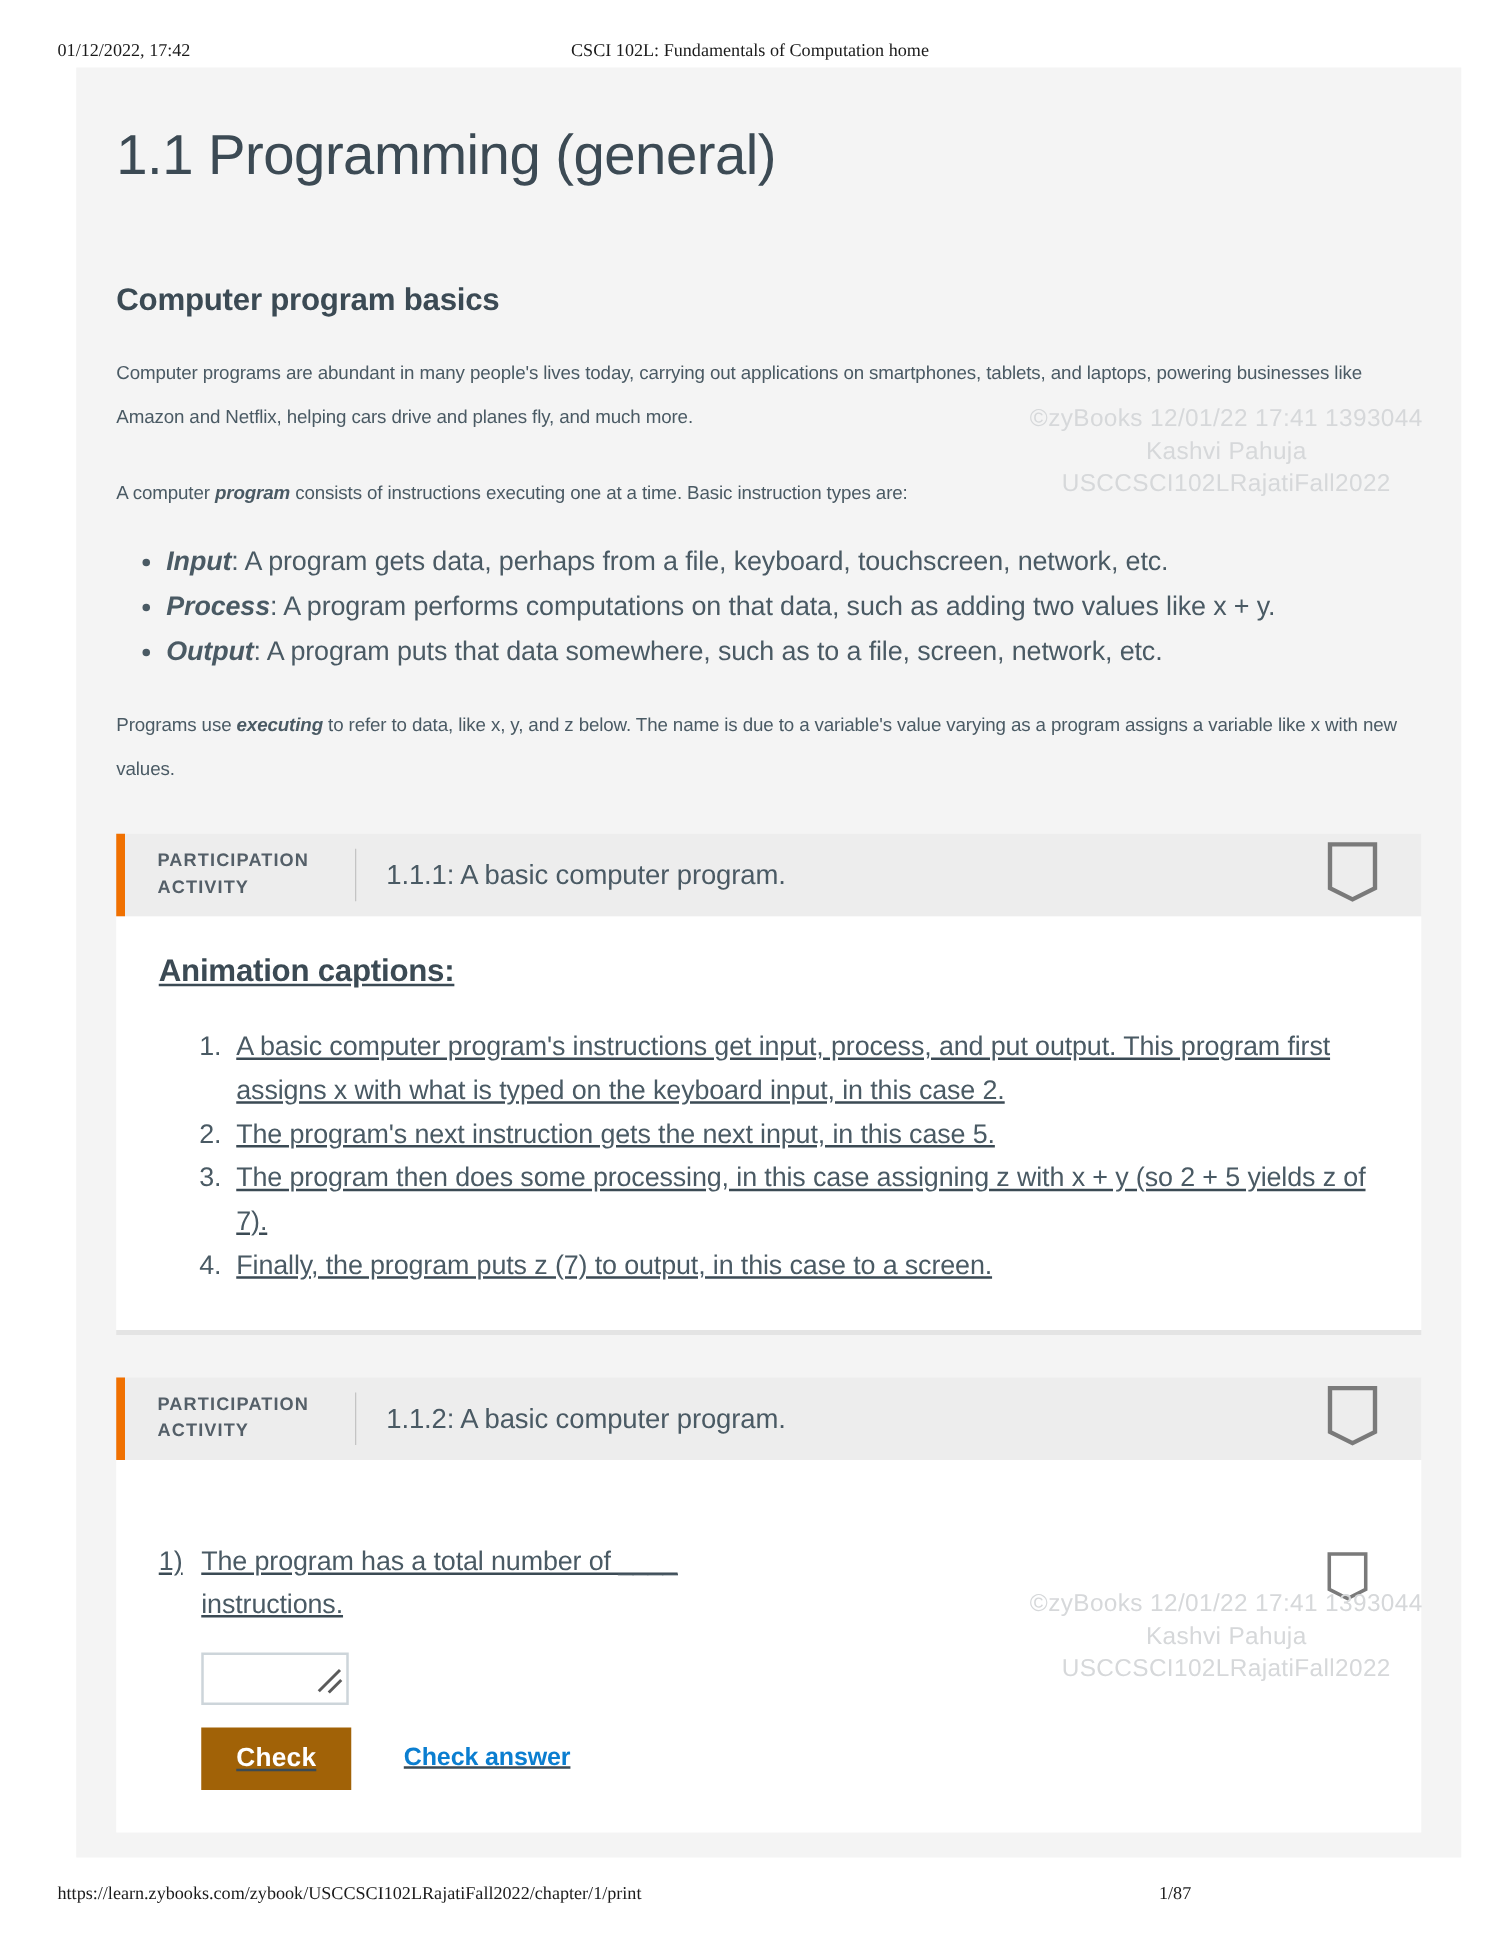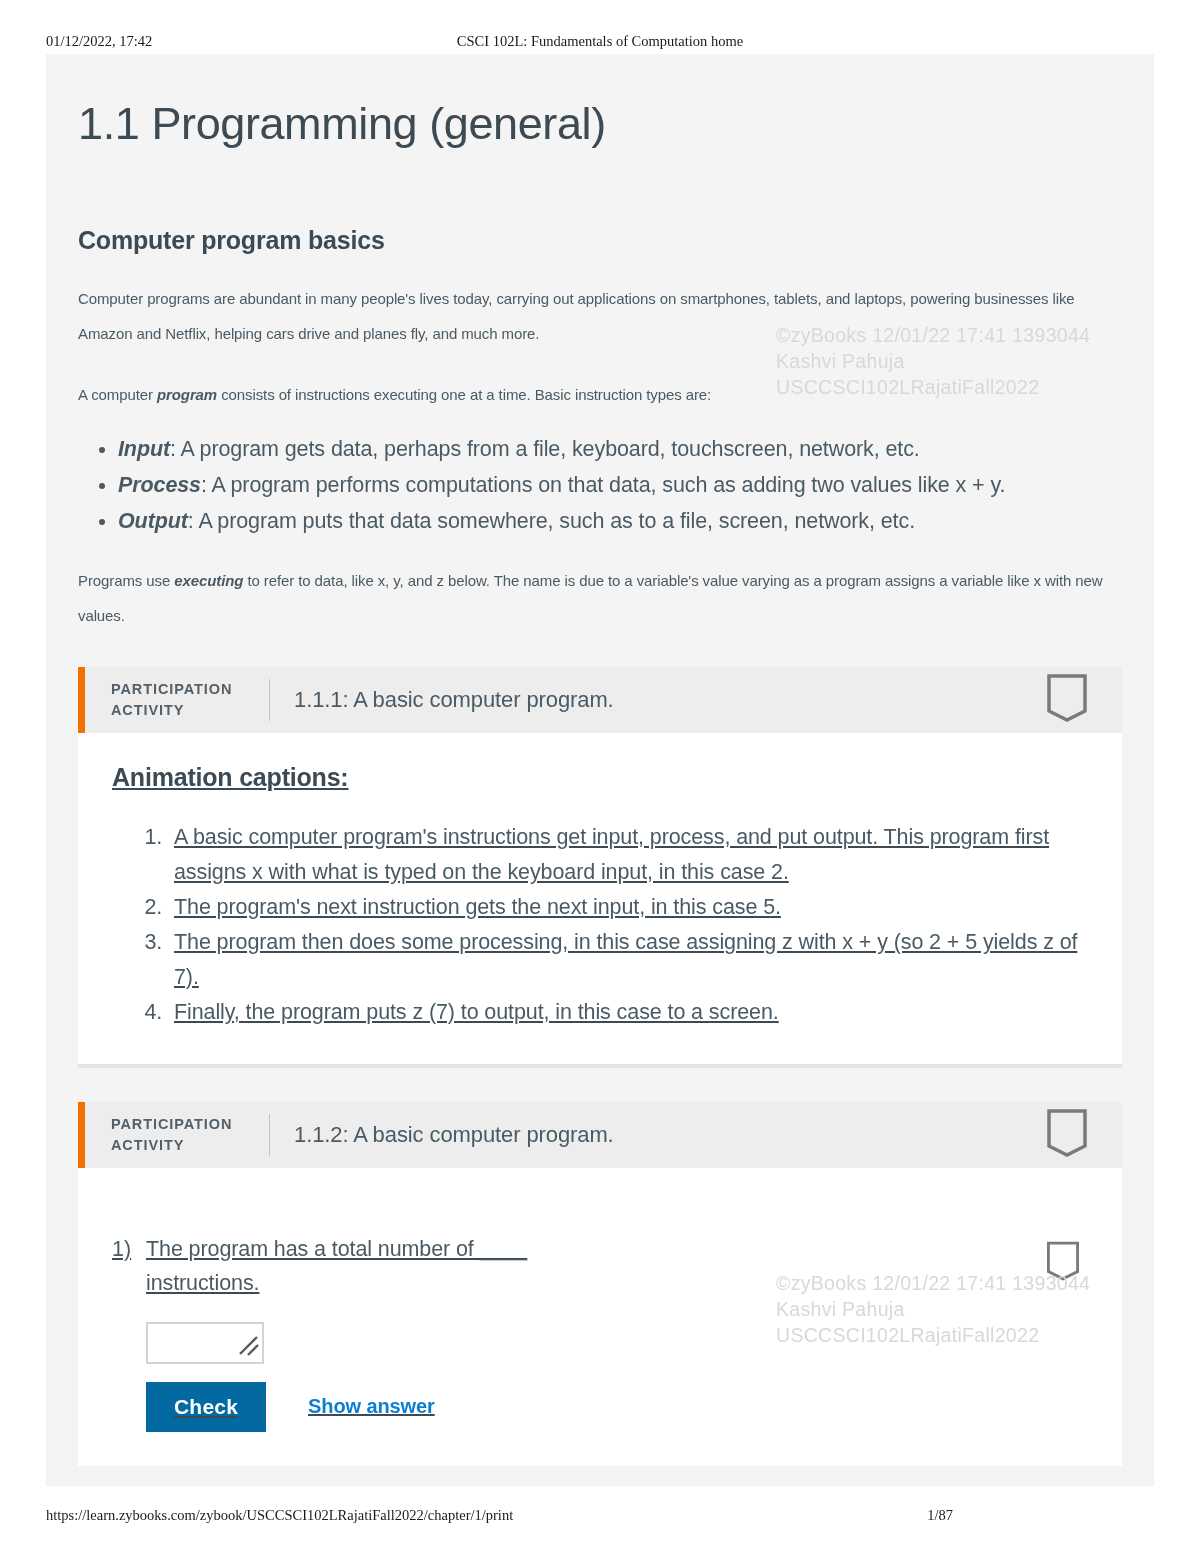--- a/index.html
+++ b/index.html
@@ -31,21 +31,21 @@
   }
   .print-header { top: 26px; }
   .print-footer { top: 1500px; }
   .print-bar .left  { position: absolute; left: 46px; white-space: nowrap; }
   .print-bar .center{ position: absolute; left: 0; width: 1200px; text-align: center; }
   .print-bar .right { position: absolute; right: 35px; white-space: nowrap; }
 
   
   .sheet {
     position: absolute;
-    left: 46px;
+    left: 61px;
     top: 54px;
     width: 1108px;
     height: 1432px;
     background: #f4f4f4;
     overflow: hidden;
   }
 
   .content {
     padding: 0 32px;
   }
@@ -207,21 +207,21 @@
     position: absolute;
     right: 1px;
     bottom: 0px;
   }
   .q-controls {
     display: flex;
     align-items: center;
     margin-top: 18px;
   }
   .check-button {
-    background: #0369a1;
+    background: #a16207;
     color: #ffffff;
     font-size: 21px;
     font-weight: bold;
     border: none;
     padding: 0 28px;
     height: 50px;
     line-height: 50px;
     cursor: pointer;
     letter-spacing: 0.2px;
     font-family: "Liberation Sans", sans-serif;
@@ -231,20 +231,21 @@
     color: #0b7ed0;
     font-size: 20px;
     font-weight: bold;
     cursor: pointer;
     letter-spacing: -0.1px;
   }
 
   
   .watermark {
     position: absolute;
+    text-align: center;
     color: #d6d8da;
     font-size: 19.5px;
     line-height: 26px;
     pointer-events: none;
     white-space: nowrap;
     letter-spacing: 0.3px;
   }
   .wm-1 { left: 730px; top: 268px; width: 380px; }
   .wm-2 { left: 730px; top: 1216px; width: 380px; }
 </style>
@@ -336,21 +337,21 @@
               <span></span>
               <span class="resize-grip">
                 <svg width="26" height="26" viewBox="0 0 26 26" aria-hidden="true">
                   <path d="M5 22 L22 5" stroke="#5b5b5b" stroke-width="2.4"></path>
                   <path d="M13 23 L23 13" stroke="#5b5b5b" stroke-width="2.4"></path>
                 </svg>
               </span>
             </div>
             <div class="q-controls">
               <button class="check-button">Check</button>
-              <span class="show-answer">Show answer</span>
+              <span class="show-answer">Check answer</span>
             </div>
           </div>
           <span class="badge-icon inline-badge">
             <svg width="34" height="42" viewBox="0 0 42 50" aria-hidden="true">
               <path d="M3 3 H39 V38 L21 47 L3 38 Z" fill="none" stroke="#7a7a7a" stroke-width="3.5"></path>
             </svg>
           </span>
         </div>
 
       </div>

